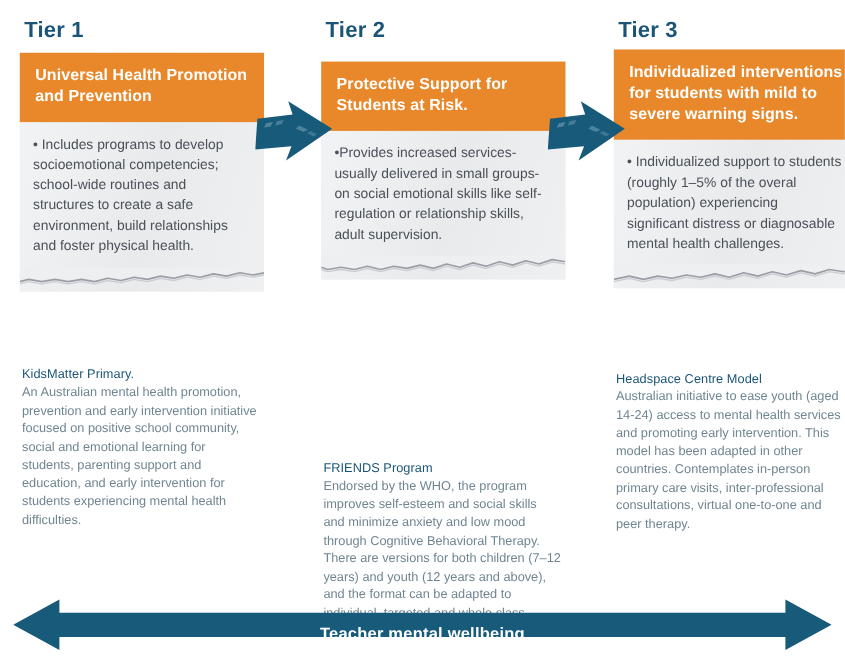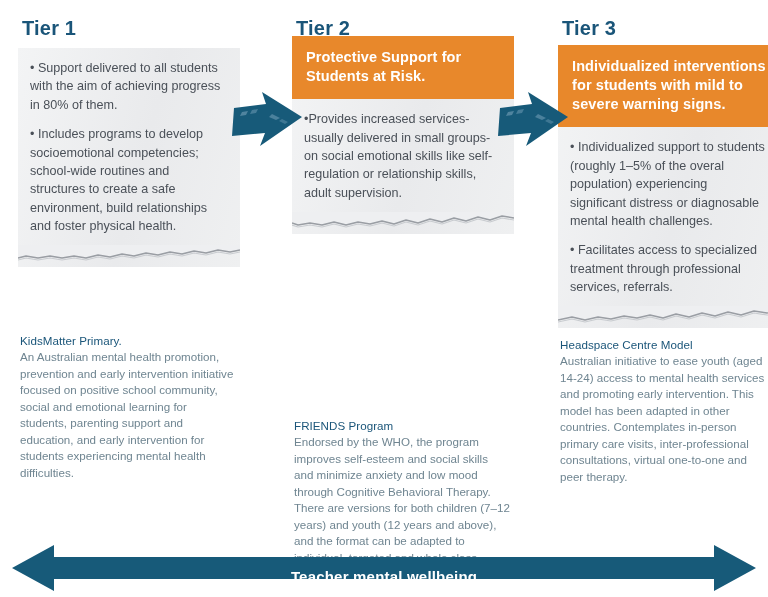--- a/index.html
+++ b/index.html
@@ -129,22 +129,22 @@
 </head>
 <body>
 
 <div id="stage">
 
   <div class="column" id="col-1">
     <div class="tier-label" style="position:absolute; left:4px; top:18px;">Tier 1</div>
 
     <div style="position:absolute; left:0; top:48px; width:222px;">
       <div class="card">
+        <div class="card-header">Universal Health Promotion and Prevention</div>
         <div class="card-body">
-          <p>• Support delivered to all students with the aim of achieving progress in 80% of them.</p>
           <p>• Includes programs to develop socioemotional competencies; school-wide routines and structures to create a safe environment, build relationships and foster physical health.</p>
         </div>
         <div class="torn">
           <svg width="222" height="22" viewBox="0 0 222 22" xmlns="http://www.w3.org/2000/svg">
             <path d="M0,0 L222,0 L222,5 L212,7 L200,5 L188,8 L176,6 L164,9 L152,7 L140,10 L128,8 L116,11 L104,9 L92,12 L80,10 L68,13 L56,11 L44,13 L32,11 L20,13 L8,11 L0,13 Z" fill="#eeeff1"></path>
             <path d="M222,5 L212,7 L200,5 L188,8 L176,6 L164,9 L152,7 L140,10 L128,8 L116,11 L104,9 L92,12 L80,10 L68,13 L56,11 L44,13 L32,11 L20,13 L8,11 L0,13" fill="none" stroke="#9a9ea4" stroke-width="1.5" stroke-linejoin="round"></path>
             <path d="M222,7 L212,9 L200,7 L188,10 L176,8 L164,11 L152,9 L140,12 L128,10 L116,13 L104,11 L92,14 L80,12 L68,15 L56,13 L44,15 L32,13 L20,15 L8,13 L0,15" fill="none" stroke="#c9ccd0" stroke-width="1.2" stroke-linejoin="round"></path>
           </svg>
         </div>
       </div>
@@ -152,21 +152,21 @@
 
     <div class="note" style="position:absolute; left:2px; top:333px; width:220px;">
       <span class="note-title">KidsMatter Primary.</span>
       <span>An Australian mental health promotion, prevention and early intervention initiative focused on positive school community, social and emotional learning for students, parenting support and education, and  early intervention for students experiencing mental health difficulties.</span>
     </div>
   </div>
 
   <div class="column" id="col-2">
     <div class="tier-label" style="position:absolute; left:4px; top:18px;">Tier 2</div>
 
-    <div style="position:absolute; left:0; top:36px; width:222px;">
+    <div style="position:absolute; left:0; top:56px; width:222px;">
       <div class="card">
         <div class="card-header">Protective Support for Students at Risk.</div>
         <div class="card-body">
           <p>•Provides increased services-usually delivered in small groups- on social emotional skills like self-regulation or relationship skills, adult supervision.</p>
         </div>
         <div class="torn">
           <svg width="222" height="22" viewBox="0 0 222 22" xmlns="http://www.w3.org/2000/svg">
             <path d="M0,0 L222,0 L222,6 L210,4 L198,8 L186,5 L174,9 L162,6 L150,10 L138,7 L126,11 L114,8 L102,12 L90,9 L78,12 L66,10 L54,13 L42,10 L30,13 L18,11 L6,13 L0,11 Z" fill="#eeeff1"></path>
             <path d="M222,6 L210,4 L198,8 L186,5 L174,9 L162,6 L150,10 L138,7 L126,11 L114,8 L102,12 L90,9 L78,12 L66,10 L54,13 L42,10 L30,13 L18,11 L6,13 L0,11" fill="none" stroke="#9a9ea4" stroke-width="1.5" stroke-linejoin="round"></path>
             <path d="M222,8 L210,6 L198,10 L186,7 L174,11 L162,8 L150,12 L138,9 L126,13 L114,10 L102,14 L90,11 L78,14 L66,12 L54,15 L42,12 L30,15 L18,13 L6,15 L0,13" fill="none" stroke="#c9ccd0" stroke-width="1.2" stroke-linejoin="round"></path>
@@ -182,21 +182,20 @@
   </div>
 
   <div class="column" id="col-3">
     <div class="tier-label" style="position:absolute; left:4px; top:18px;">Tier 3</div>
 
     <div style="position:absolute; left:0; top:45px; width:222px;">
       <div class="card">
         <div class="card-header">Individualized interventions for students with mild to severe warning signs.</div>
         <div class="card-body">
           <p>• Individualized support to students (roughly 1–5% of the overal population) experiencing significant distress or diagnosable mental health challenges.</p>
-          <p>• Facilitates access to specialized treatment through professional services, referrals.</p>
         </div>
         <div class="torn">
           <svg width="222" height="22" viewBox="0 0 222 22" xmlns="http://www.w3.org/2000/svg">
             <path d="M0,0 L222,0 L222,4 L209,7 L196,5 L183,9 L170,6 L157,10 L144,7 L131,11 L118,8 L105,12 L92,9 L79,12 L66,10 L53,13 L40,11 L27,14 L14,11 L0,14 Z" fill="#eeeff1"></path>
             <path d="M222,4 L209,7 L196,5 L183,9 L170,6 L157,10 L144,7 L131,11 L118,8 L105,12 L92,9 L79,12 L66,10 L53,13 L40,11 L27,14 L14,11 L0,14" fill="none" stroke="#9a9ea4" stroke-width="1.5" stroke-linejoin="round"></path>
             <path d="M222,6 L209,9 L196,7 L183,11 L170,8 L157,12 L144,9 L131,13 L118,10 L105,14 L92,11 L79,14 L66,12 L53,15 L40,13 L27,16 L14,13 L0,16" fill="none" stroke="#c9ccd0" stroke-width="1.2" stroke-linejoin="round"></path>
           </svg>
         </div>
       </div>
     </div>

